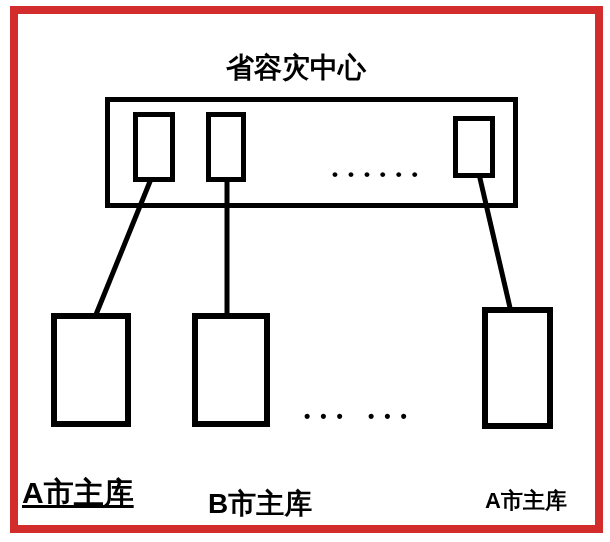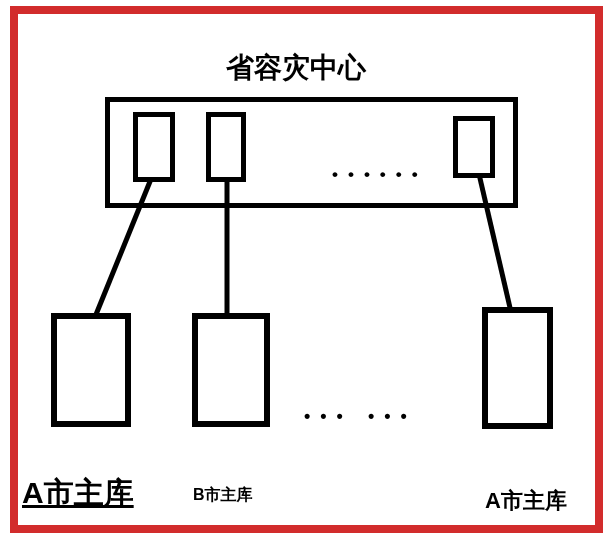--- a/index.html
+++ b/index.html
@@ -116,23 +116,23 @@
     color: #000000;
     white-space: nowrap;
   }
   .label-a {
     left: 22px;
     top: 473px;
     font-size: 30px;
     text-decoration: underline;
   }
   .label-b {
-    left: 193px;
+    left: 208px;
     top: 485px;
-    font-size: 16px;
+    font-size: 28px;
   }
   .label-z {
     left: 485px;
     top: 486px;
     font-size: 22px;
   }
   .links {
     position: absolute;
     left: 0;
     top: 0;

